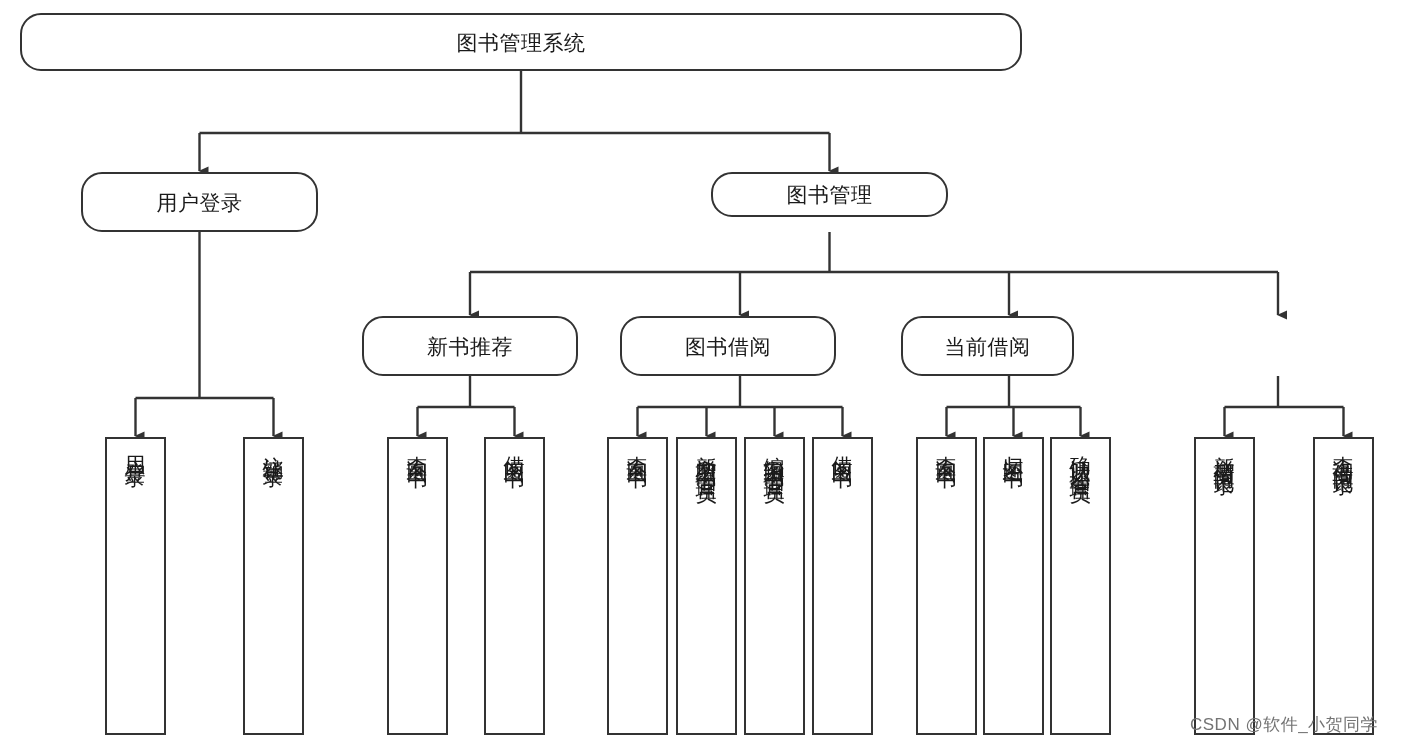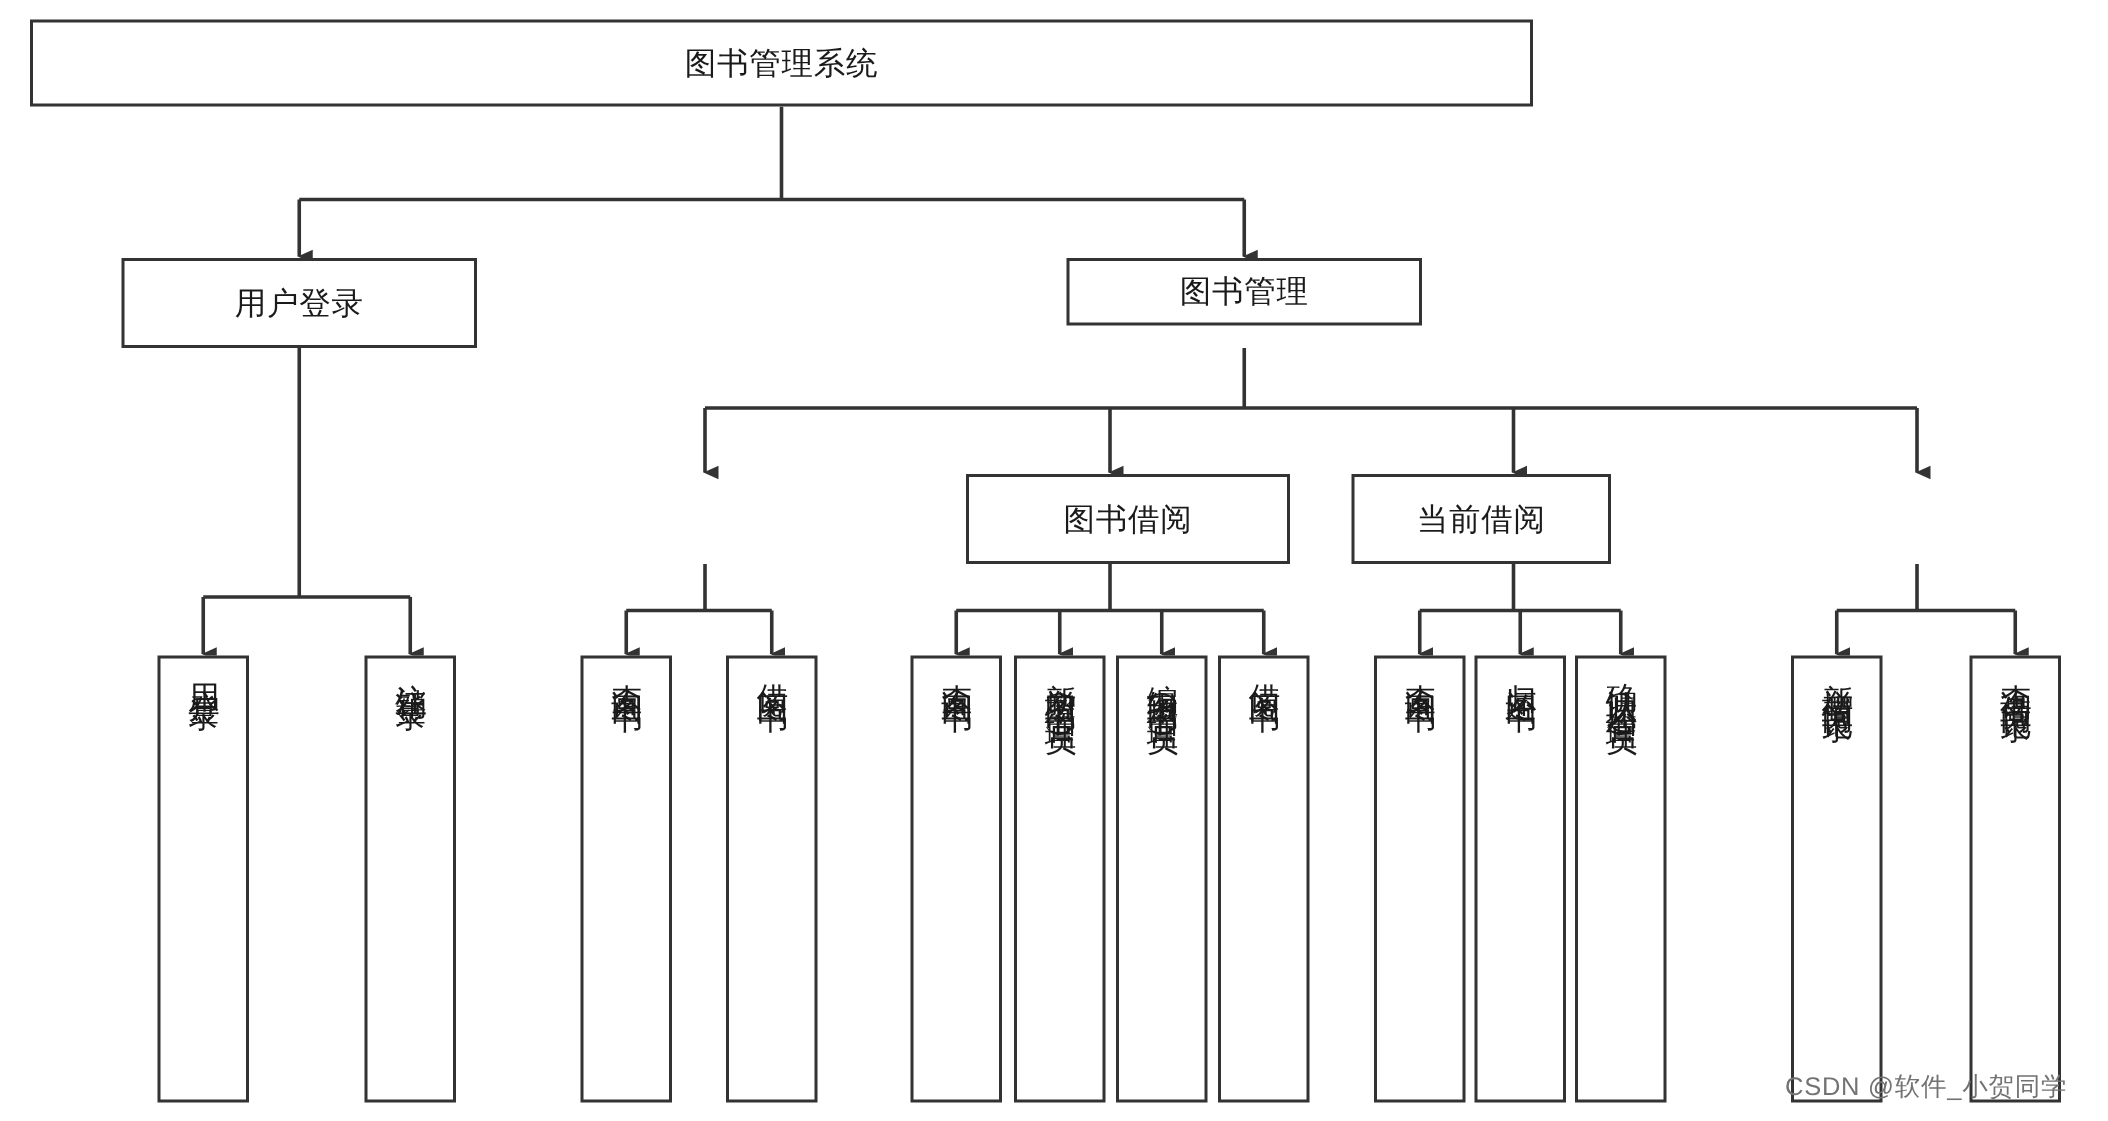--- a/index.html
+++ b/index.html
@@ -34,20 +34,21 @@
     border: 2px solid #333333;
     display: flex;
     align-items: center;
     justify-content: center;
     color: #1a1a1a;
   }
   .node.horizontal {
     font-size: 21px;
     letter-spacing: 0.5px;
     line-height: 1;
+    border-radius: 21px;
   }
   .node.vertical {
     font-size: 21px;
     line-height: 1;
     align-items: flex-start;
     justify-content: center;
     padding-top: 0;
   }
   .node.vertical .vlabel {
     writing-mode: vertical-rl;
@@ -116,21 +117,24 @@
     <span>图书管理系统</span>
   </div>
 
   <div class="node horizontal" style="left: 81px; top: 172px; width: 237px; height: 60px;">
     <span>用户登录</span>
   </div>
   <div class="node horizontal" style="left: 711px; top: 172px; width: 237px; height: 45px;">
     <span>图书管理</span>
   </div>
 
-  <div class="node horizontal" style="left: 644px; top: 316px; width: 216px; height: 60px;">
+  <div class="node horizontal" style="left: 362px; top: 316px; width: 216px; height: 60px;">
+    <span>新书推荐</span>
+  </div>
+  <div class="node horizontal" style="left: 620px; top: 316px; width: 216px; height: 60px;">
     <span>图书借阅</span>
   </div>
   <div class="node horizontal" style="left: 901px; top: 316px; width: 173px; height: 60px;">
     <span>当前借阅</span>
   </div>
 
   <div class="node vertical" style="left: 105px; top: 437px; width: 61px; height: 298px;">
     <span class="vlabel">用户登录</span>
   </div>
   <div class="node vertical" style="left: 243px; top: 437px; width: 61px; height: 298px;">

